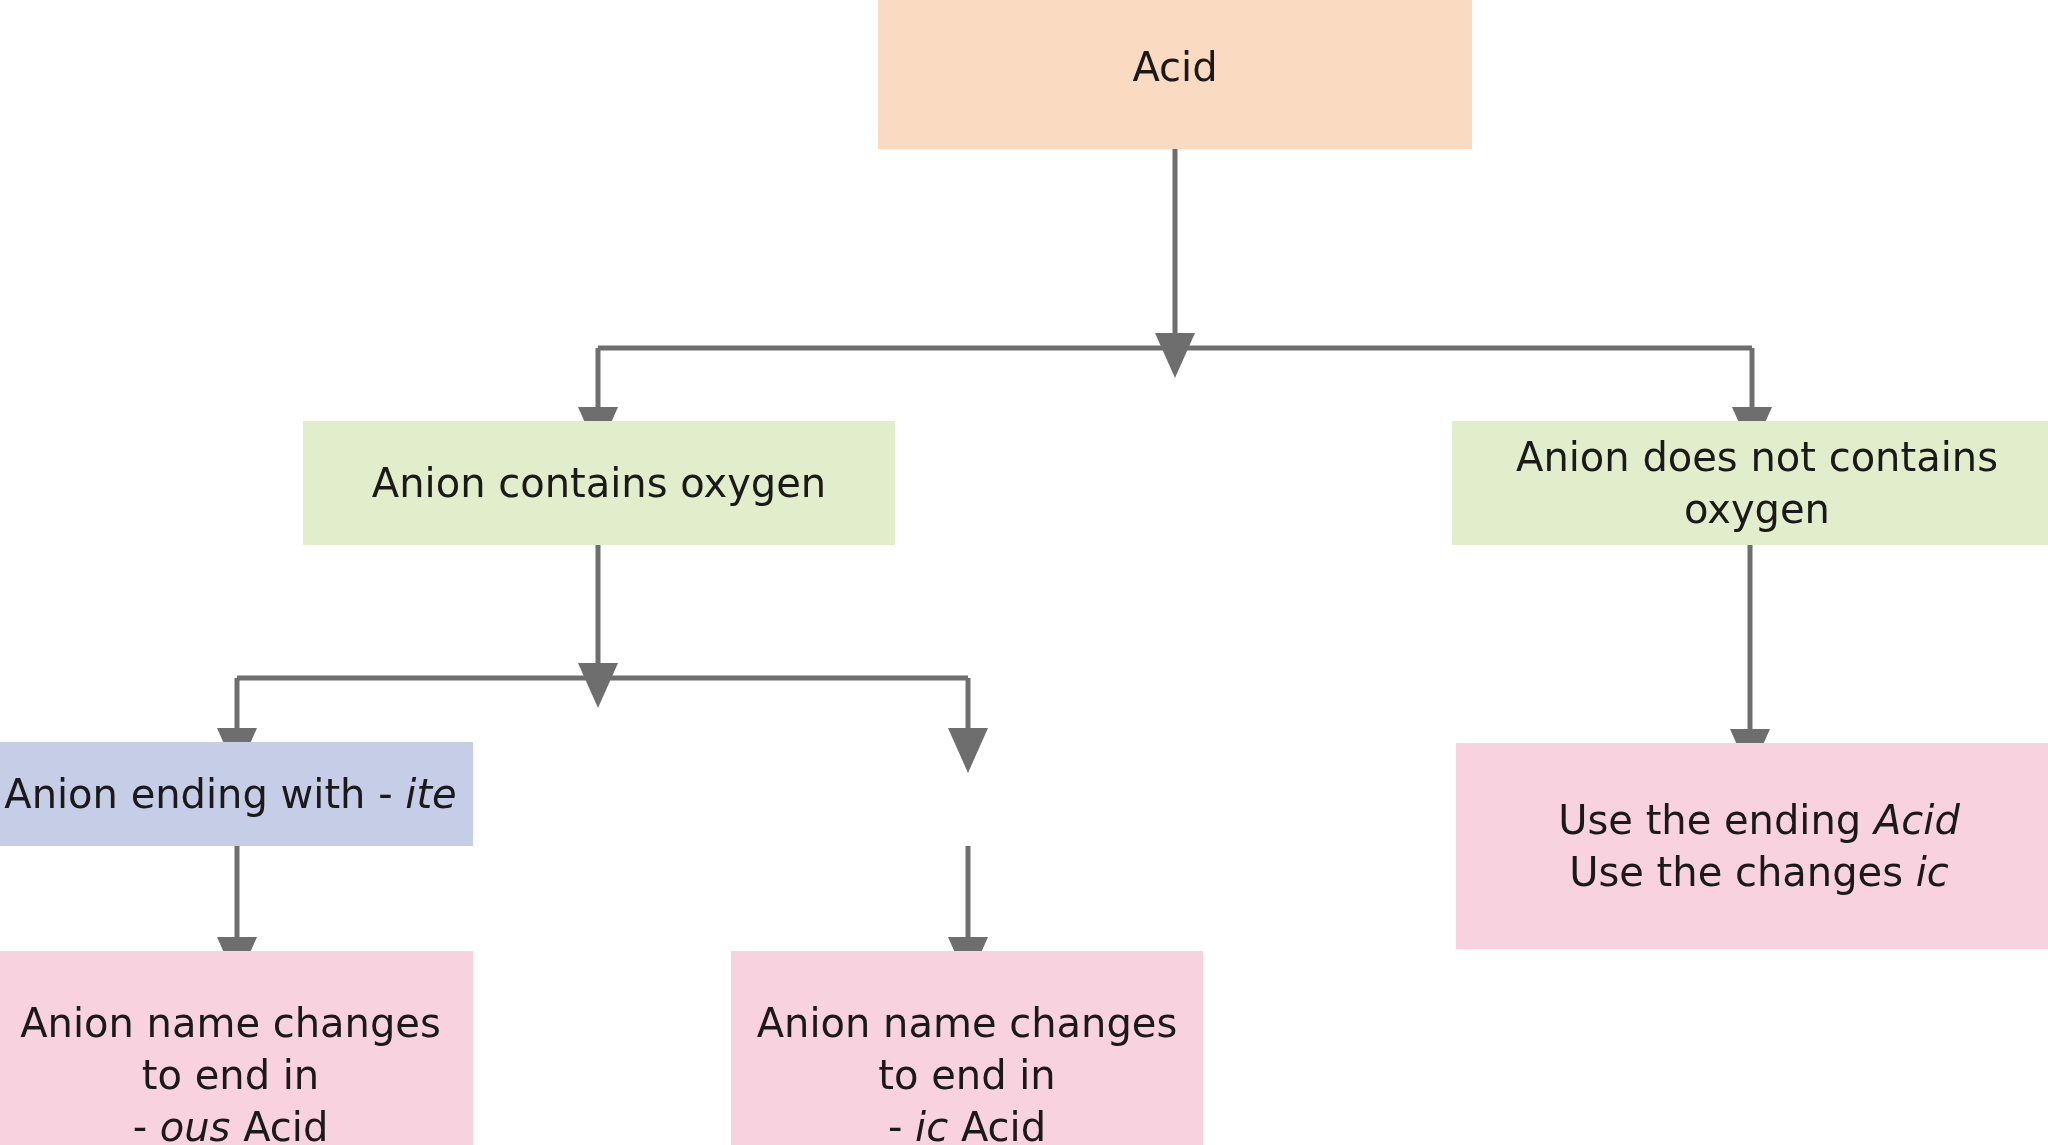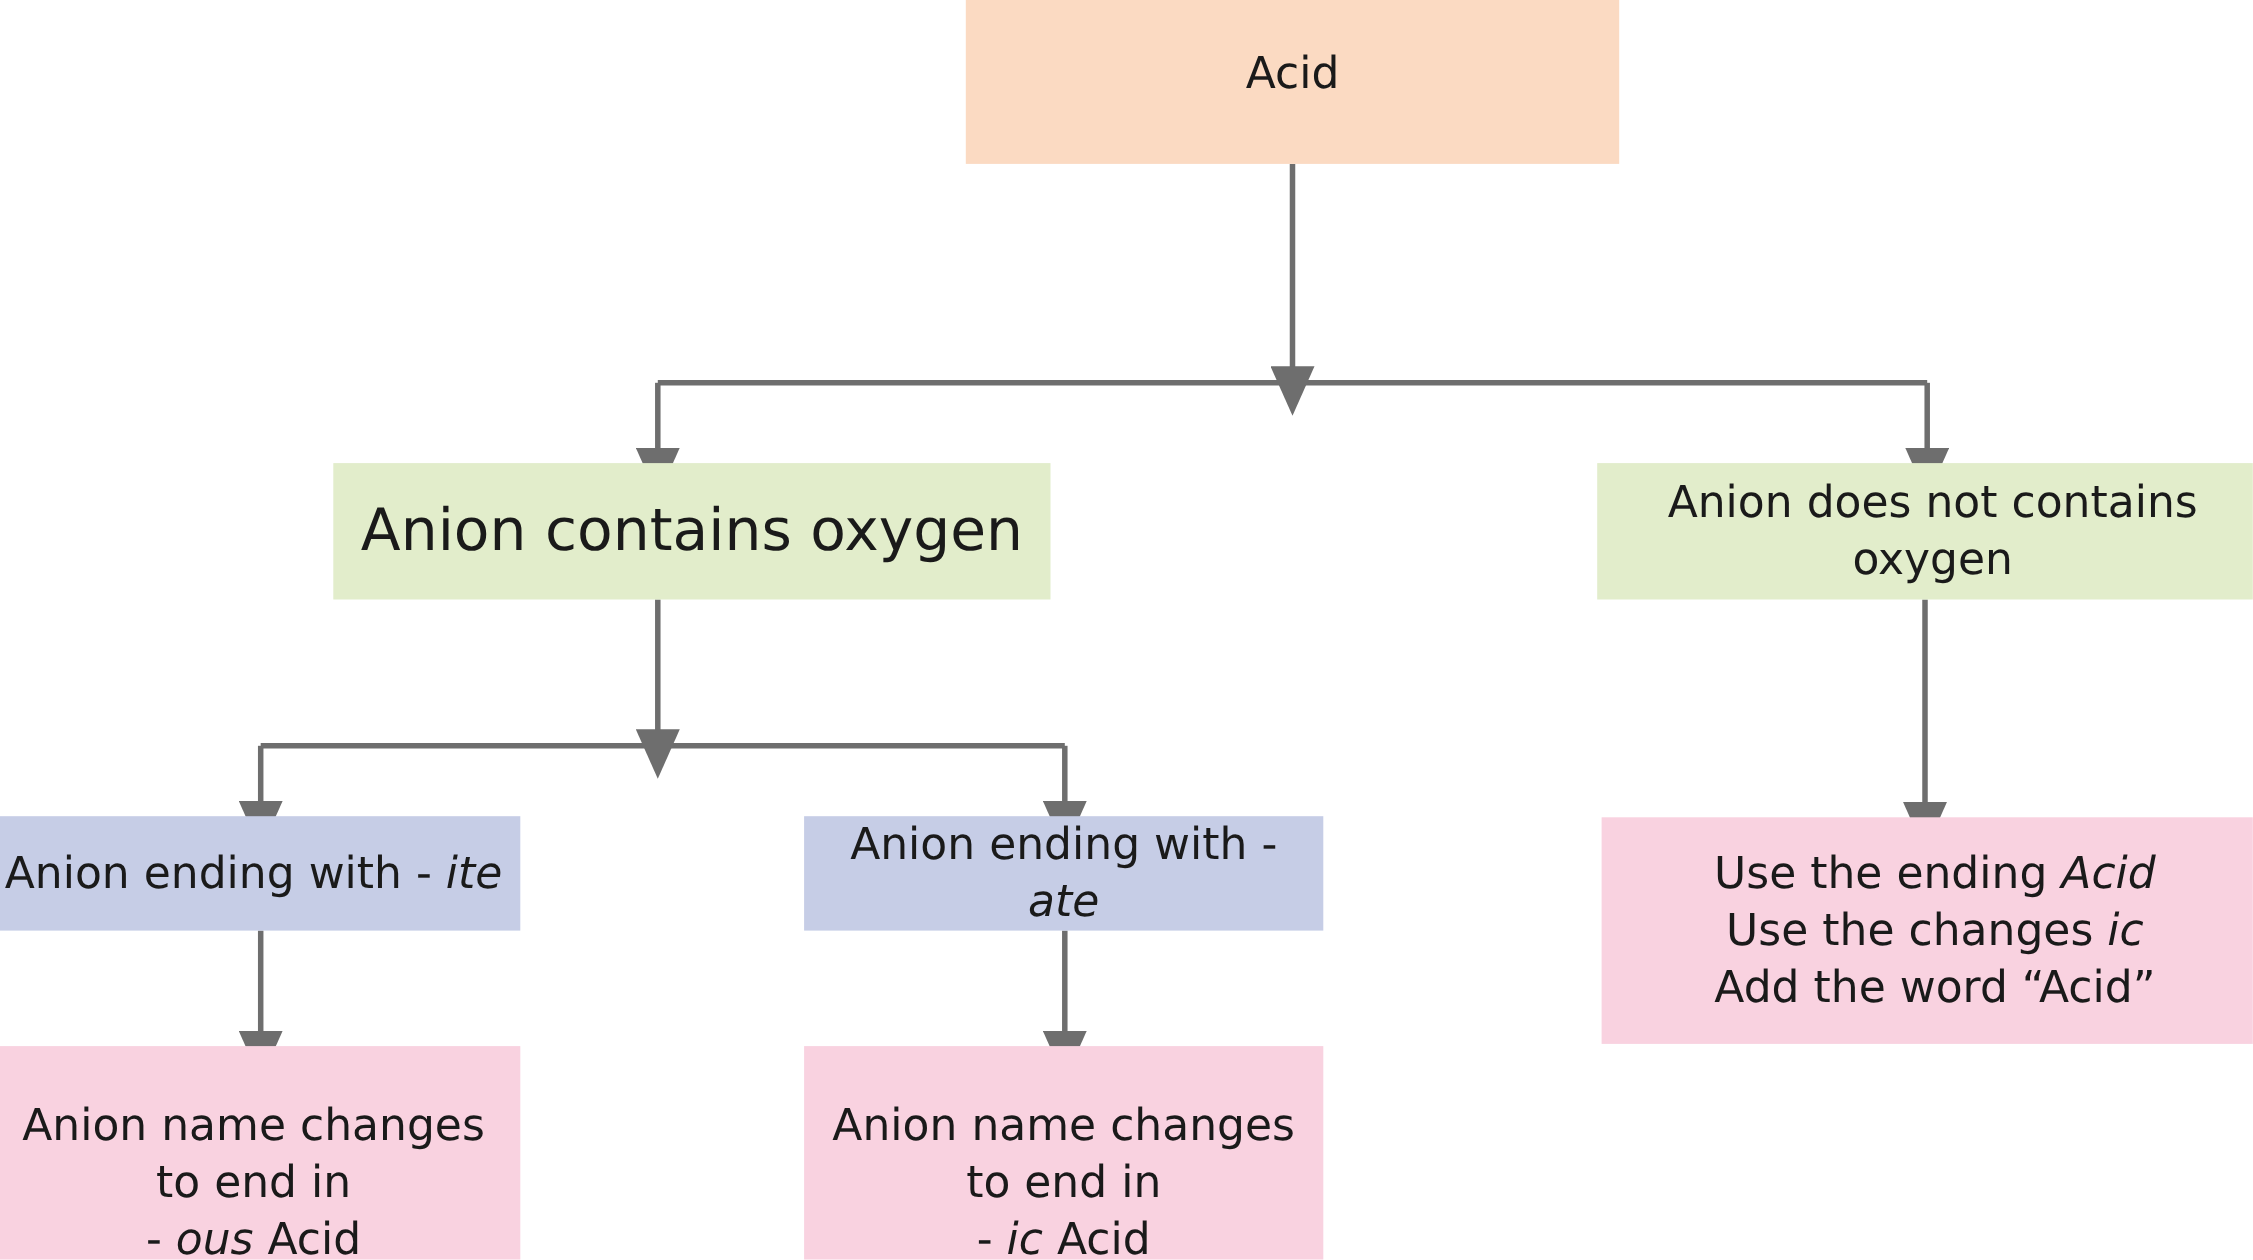--- a/index.html
+++ b/index.html
@@ -48,21 +48,21 @@
   }
 
   
   .n-root   { background: #FBDAC2; }
   .n-branch { background: #E2EDCB; }
   .n-sub    { background: #C6CDE6; }
   .n-leaf   { background: #F9D2E0; }
 
   
   #node-acid          { left: 878px;  top: -40px;  width: 594px;  height: 165px; font-size: 40px; }
-  #node-with-oxygen   { left: 303px;  top: 397px;  width: 652px;  height: 124px; font-size: 53px; text-align: center; }
+  #node-with-oxygen   { left: 303px;  top: 397px;  width: 592px;  height: 124px; font-size: 40px; text-align: center; }
   #node-no-oxygen     { left: 1452px; top: 397px;  width: 610px;  height: 124px; font-size: 40px; }
   #node-ite           { left: -12px;  top: 718px;  width: 485px;  height: 104px; font-size: 40px; }
   #node-ate           { left: 731px;  top: 718px;  width: 472px;  height: 104px; font-size: 40px; }
   #node-ous-acid      { left: -12px;  top: 927px;  width: 485px;  height: 248px; font-size: 40px; }
   #node-ic-acid       { left: 731px;  top: 927px;  width: 472px;  height: 248px; font-size: 40px; }
   #node-hydro         { left: 1456px; top: 719px;  width: 606px;  height: 206px; font-size: 40px; }
 </style>
 </head>
 <body>
 
@@ -129,29 +129,26 @@
   </div>
 
   <div class="node n-branch" id="node-no-oxygen" style="background: rgb(226, 237, 203); color: rgb(26, 26, 26);">
     <span class="txt"><span>Anion does not contains oxygen</span></span>
   </div>
 
   <div class="node n-sub" id="node-ite" style="background: rgb(198, 205, 230); color: rgb(26, 26, 26);">
     <span class="txt"><span>Anion ending with - </span><span class="ital">ite</span></span>
   </div>
 
-  <div class="node n-sub" id="node-ate" style="background: rgb(198, 205, 230); color: rgb(26, 26, 26);">
-    <span class="txt"><span>Anion ending with - </span><span class="ital">ate</span></span>
-  </div>
 
   <div class="node n-leaf" id="node-ous-acid" style="background: rgb(249, 210, 224); color: rgb(26, 26, 26);">
     <span class="txt"><span>Anion name changes</span><br><span>to end in</span><br><span>- </span><span class="ital">ous</span><span> Acid</span></span>
   </div>
 
   <div class="node n-leaf" id="node-ic-acid" style="background: rgb(249, 210, 224); color: rgb(26, 26, 26);">
     <span class="txt"><span>Anion name changes</span><br><span>to end in</span><br><span>- </span><span class="ital">ic</span><span> Acid</span></span>
   </div>
 
   <div class="node n-leaf" id="node-hydro" style="background: rgb(249, 210, 224); color: rgb(26, 26, 26);">
-    <span class="txt"><span>Use the ending </span><span class="ital">Acid</span><br><span>Use the changes </span><span class="ital">ic</span><br><span>Add the word “Acid”</span></span>
+    <span class="txt"><span>Use the ending </span><span class="ital">Acid</span><br><span>Use the changes </span><span class="ital">ic</span><br></span>
   </div>
 
 </div>
 
 </body></html>

